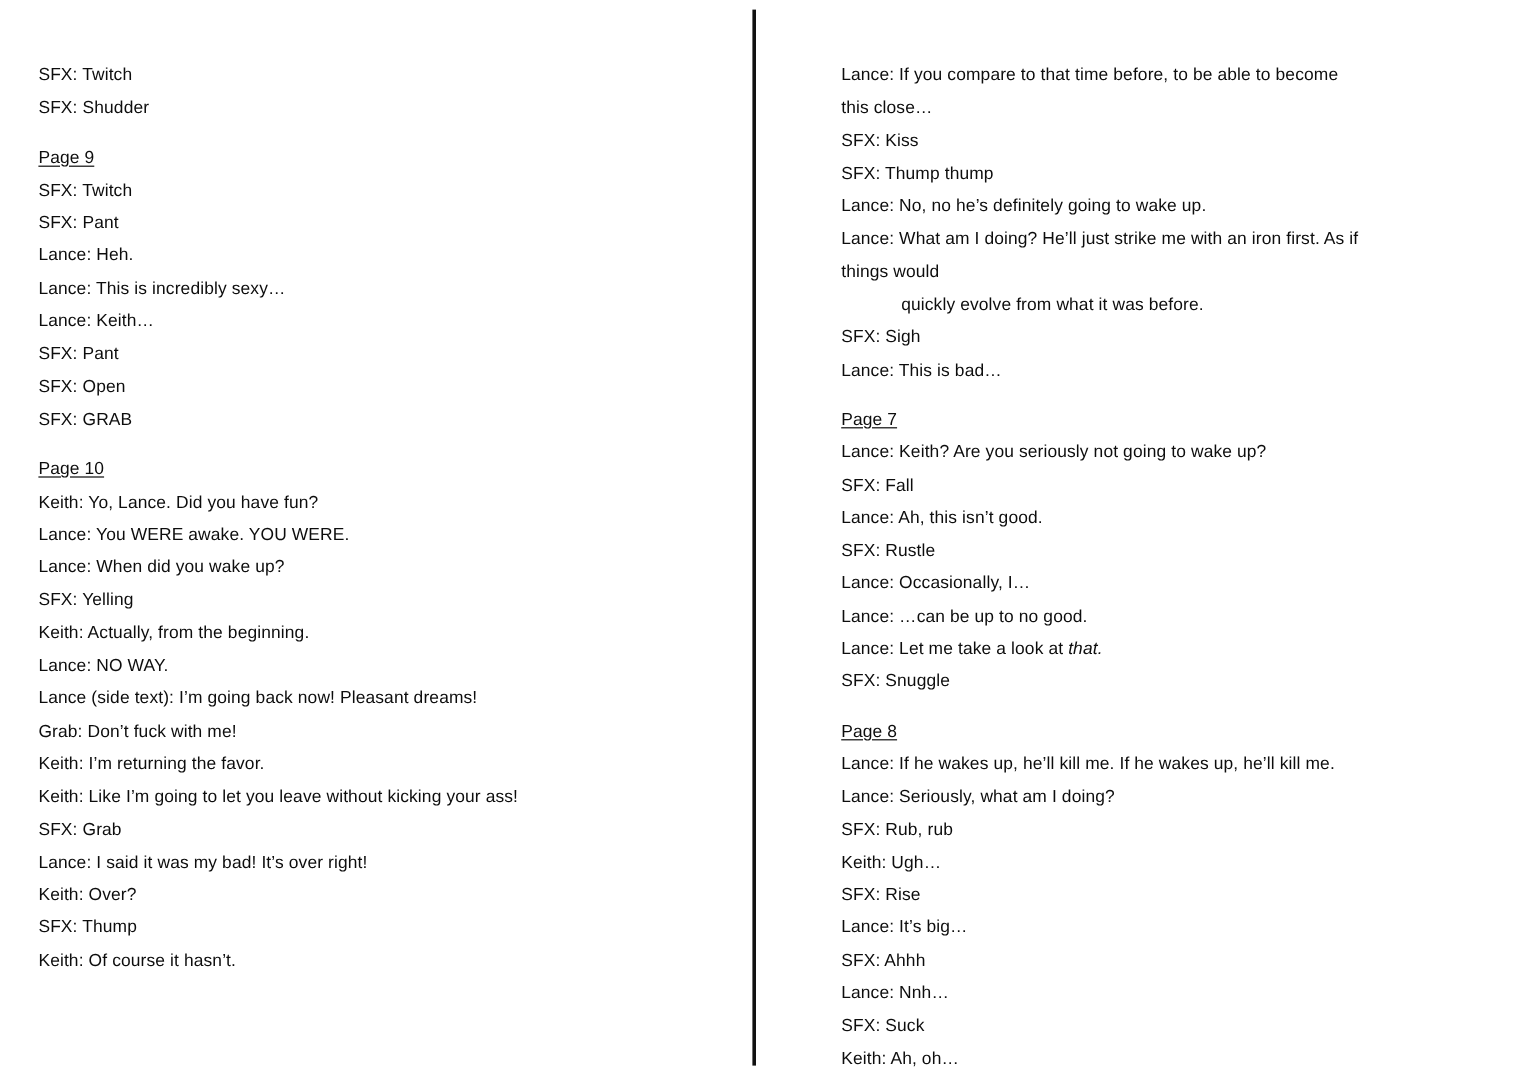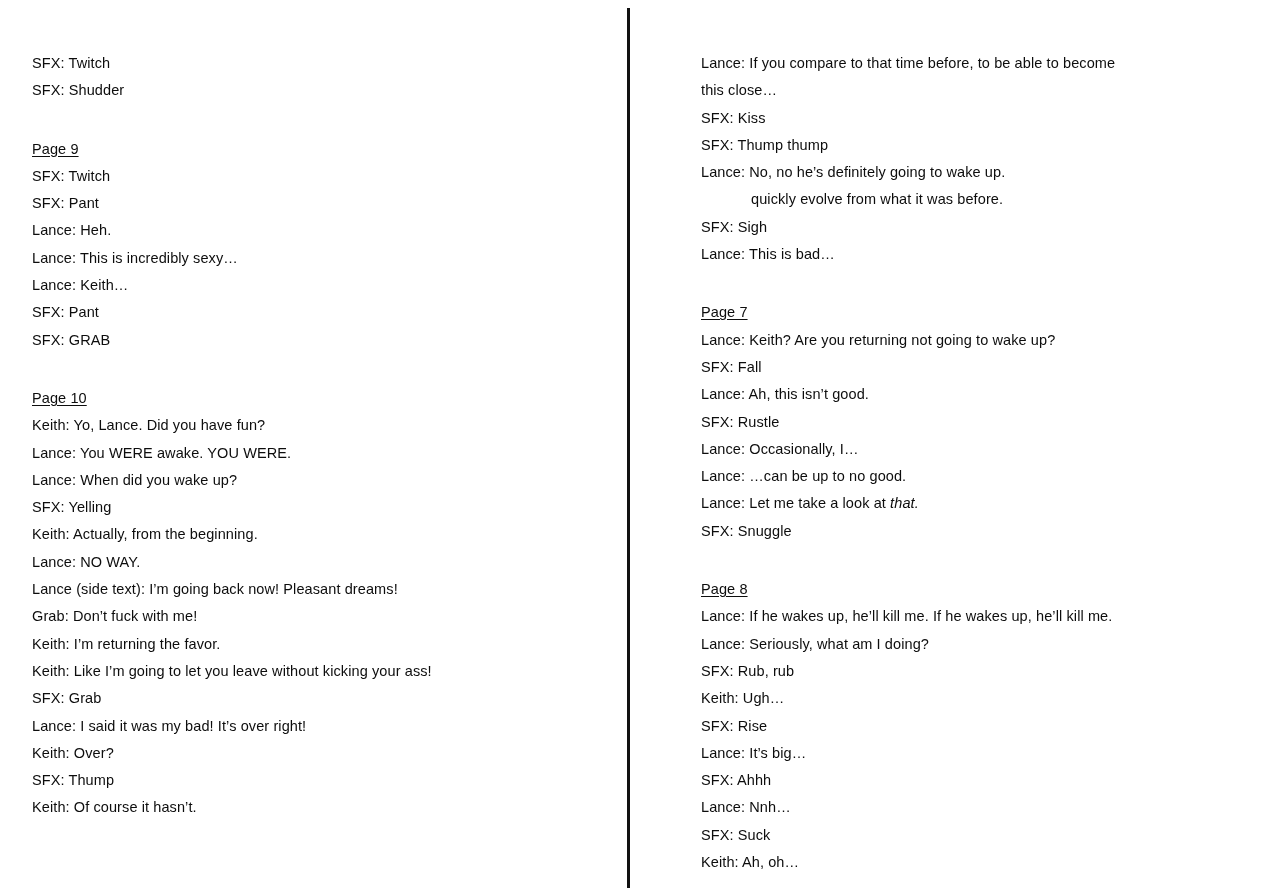--- a/index.html
+++ b/index.html
@@ -41,21 +41,21 @@
   }
   .col-right {
     left: 630px;
     width: 524px;
     padding: 50px 20px 0 71px;
   }
   .block {
     margin: 0 0 0 0;
   }
   .block + .block {
-    margin-top: 31px;
+    margin-top: 14px;
   }
   .page-head {
     font-size: 14.5px;
     line-height: 27.3px;
     text-decoration: underline;
     text-underline-offset: 2px;
     margin-bottom: 0;
     letter-spacing: 0.1px;
   }
   .line {
@@ -87,20 +87,21 @@
     </div>
 
     <div class="block">
       <div class="page-head">Page 9</div>
       <div class="line">SFX: Twitch</div>
       <div class="line">SFX: Pant</div>
       <div class="line">Lance: Heh.</div>
       <div class="line">Lance: This is incredibly sexy…</div>
       <div class="line">Lance: Keith…</div>
       <div class="line">SFX: Pant</div>
+      <div class="line">SFX: Open</div>
       <div class="line">SFX: GRAB</div>
     </div>
 
     <div class="block">
       <div class="page-head">Page 10</div>
       <div class="line">Keith: Yo, Lance. Did you have fun?</div>
       <div class="line">Lance: You WERE awake. YOU WERE.</div>
       <div class="line">Lance: When did you wake up?</div>
       <div class="line">SFX: Yelling</div>
       <div class="line">Keith: Actually, from the beginning.</div>
@@ -118,28 +119,29 @@
 
   </div>
 
   <div class="column col-right">
 
     <div class="block">
       <div class="line">Lance: If you compare to that time before, to be able to become this close…</div>
       <div class="line">SFX: Kiss</div>
       <div class="line">SFX: Thump thump</div>
       <div class="line">Lance: No, no he’s definitely going to wake up.</div>
+      <div class="line">Lance: What am I doing? He’ll just strike me with an iron first. As if things would</div>
       <div class="line"><span class="cont">quickly evolve from what it was before.</span></div>
       <div class="line">SFX: Sigh</div>
       <div class="line">Lance: This is bad…</div>
     </div>
 
     <div class="block">
       <div class="page-head">Page 7</div>
-      <div class="line">Lance: Keith? Are you returning not going to wake up?</div>
+      <div class="line">Lance: Keith? Are you seriously not going to wake up?</div>
       <div class="line">SFX: Fall</div>
       <div class="line">Lance: Ah, this isn’t good.</div>
       <div class="line">SFX: Rustle</div>
       <div class="line">Lance: Occasionally, I…</div>
       <div class="line">Lance: …can be up to no good.</div>
       <div class="line"><span>Lance: Let me take a look at <em>that.</em></span></div>
       <div class="line">SFX: Snuggle</div>
     </div>
 
     <div class="block">

